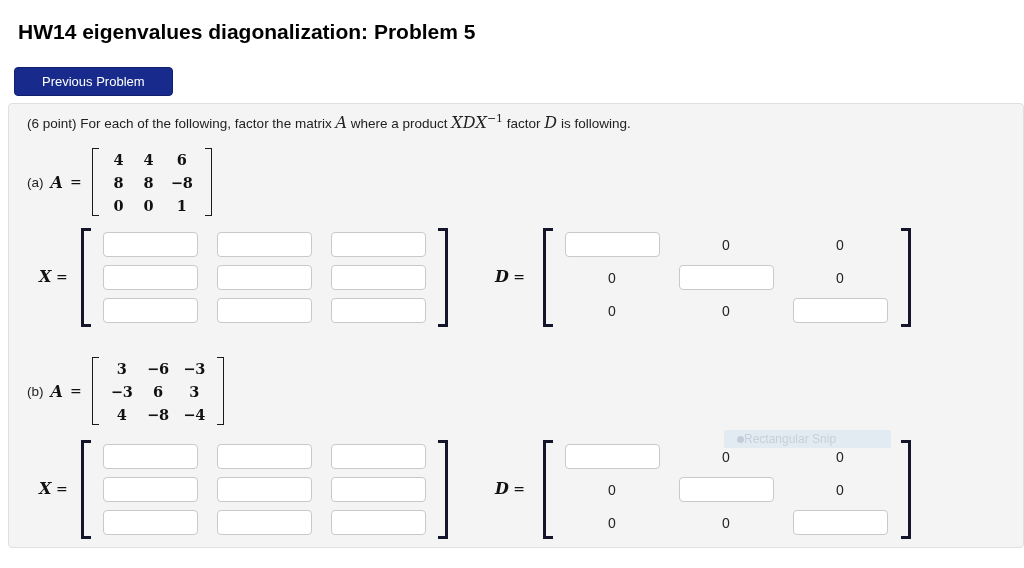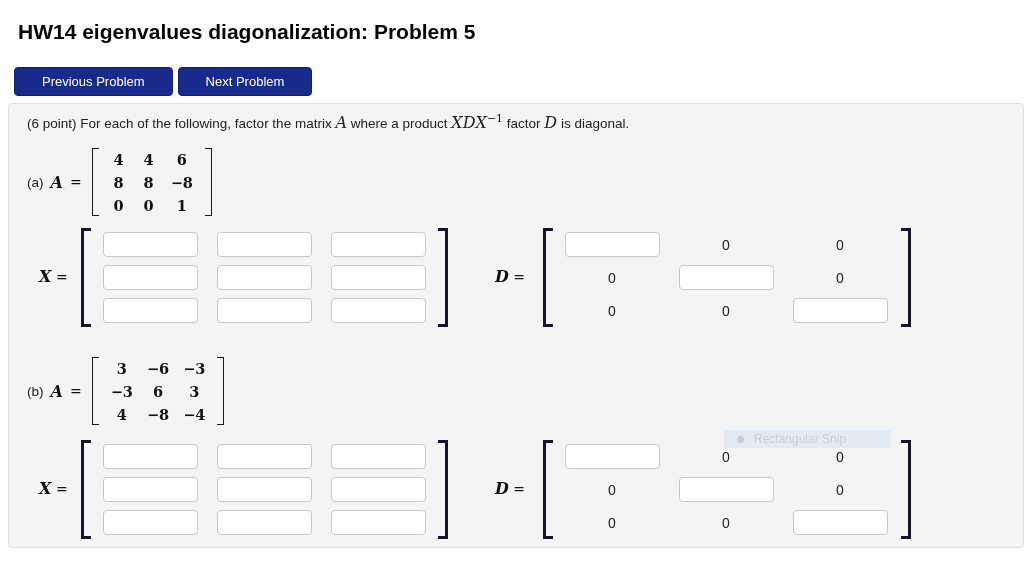--- a/index.html
+++ b/index.html
@@ -61,40 +61,39 @@
   .ans-input {
     width:95px; height:25px; background:#ffffff;
     border:1px solid #c9c9c9; border-radius:4px;
     font-size:13px; padding:0 6px; font-family:"Liberation Sans", sans-serif;
   }
   .zero { font-size:14px; color:#222; }
 
   .snip-tip {
     position:absolute; left:715px; top:326px; width:167px; height:18px;
     background:rgba(214,227,240,0.55); border-radius:2px;
-    display:flex; align-items:center; gap:10px; padding-left:13px;
+    display:flex; align-items:center; padding-left:13px;
   }
   .snip-dot { width:7px; height:7px; border-radius:50%; background:#c3cdd9; }
   .snip-text { font-size:12px; color:#c6cfda; }
 </style>
 </head>
 <body>
 
 <div class="screen">
 
   <h1 class="page-title">HW14 eigenvalues diagonalization: Problem 5</h1>
 
   <div class="nav-row">
     <button class="nav-btn">Previous Problem</button>
-    <button class="nav-btn">Next Problem</button>
   </div>
 
   <div class="panel">
 
-    <p class="statement"><span>(6 point) For each of the following, factor the matrix </span><span class="math">A</span><span> where a product </span><span class="math">XDX</span><span class="math-sup">−1</span><span> factor </span><span class="math">D</span><span> is diagonal.</span></p>
+    <p class="statement"><span>(6 point) For each of the following, factor the matrix </span><span class="math">A</span><span> where a product </span><span class="math">XDX</span><span class="math-sup">−1</span><span> factor </span><span class="math">D</span><span> is following.</span></p>
 
     <div class="a-block" style="top:42px; height:72px;">
       <span class="a-tag">(a)</span>
       <span class="m-var">A</span>
       <span class="m-eq">=</span>
       <span class="sm-br l"></span>
       <div class="a-grid">
         <span class="a-cell">4</span>
         <span class="a-cell">4</span>
         <span class="a-cell">6</span>

